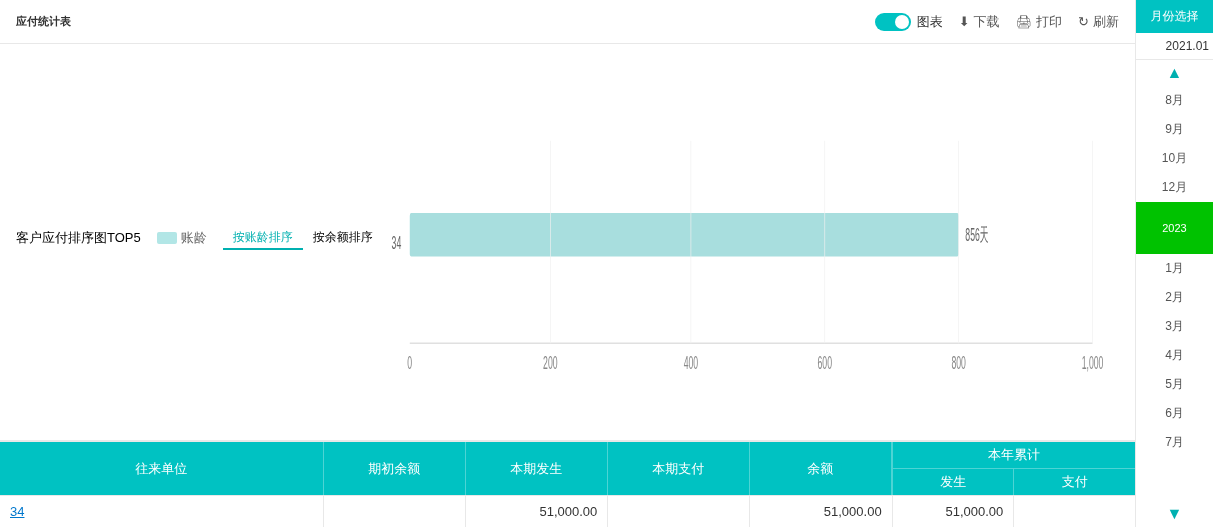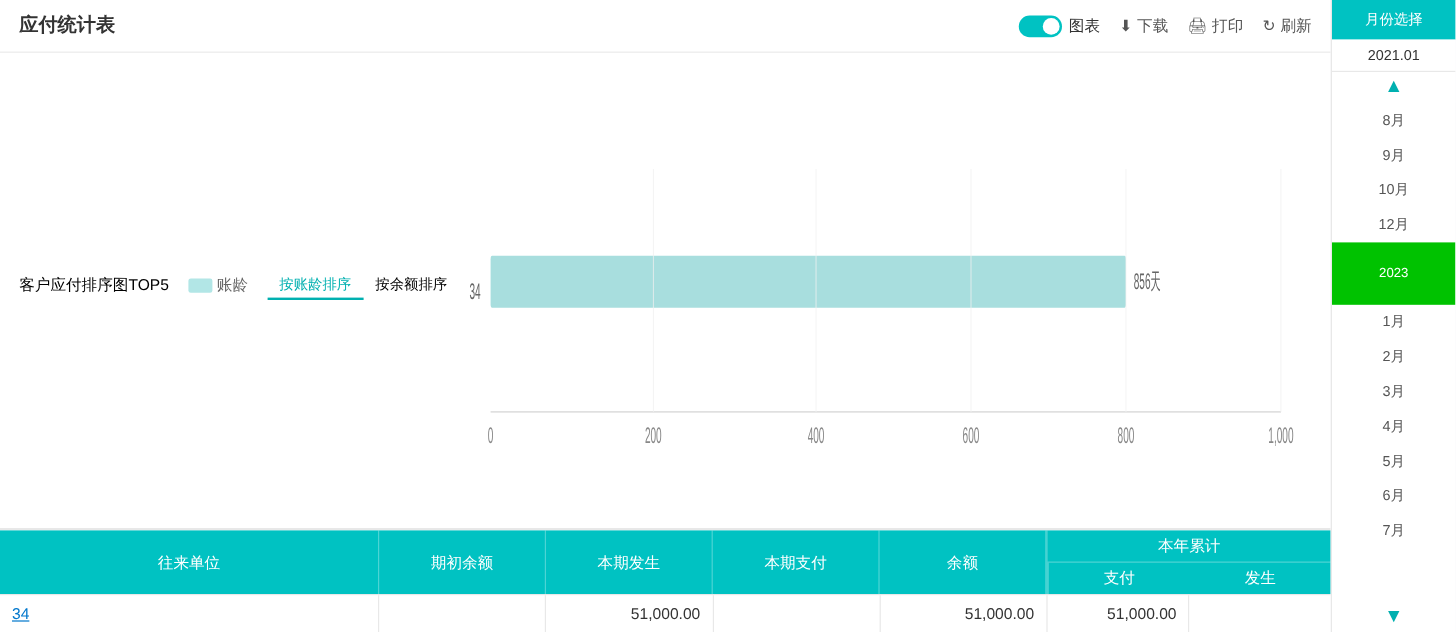--- a/index.html
+++ b/index.html
@@ -3,21 +3,21 @@
   <meta charset="utf-8">
   <style>
     * { box-sizing: border-box; margin: 0; padding: 0; font-family: 'Microsoft YaHei', SimHei, Arial, sans-serif; font-size: 13px; }
     body { background: #f0f2f5; width: 1213px; height: 527px; overflow: hidden; display: flex; }
     
     
     .main-content { flex: 1; display: flex; flex-direction: column; overflow: hidden; }
     
     
     .header { background: #fff; padding: 10px 16px; display: flex; align-items: center; justify-content: space-between; border-bottom: 1px solid #e8e8e8; height: 44px; }
-    .header-title { font-size: 16px; font-weight: bold; color: #333; }
+    .header-title { font-size: 11px; font-weight: bold; color: #333; }
     .header-actions { display: flex; align-items: center; gap: 16px; }
     .toggle-wrapper { display: flex; align-items: center; gap: 6px; }
     .toggle { width: 36px; height: 18px; background: #00c2c2; border-radius: 9px; position: relative; cursor: pointer; }
     .toggle::after { content: ''; position: absolute; width: 14px; height: 14px; background: #fff; border-radius: 50%; top: 2px; right: 2px; }
     .toggle-label { color: #333; font-size: 13px; }
     .action-btn { display: flex; align-items: center; gap: 4px; color: #555; cursor: pointer; font-size: 13px; }
     
     
     .chart-area { background: #fff; padding: 10px 16px; flex: 1; display: flex; flex-direction: row; overflow: hidden; }
     .chart-legend { display: flex; align-items: center; gap: 16px; margin-bottom: 8px; }
@@ -37,23 +37,23 @@
     .th-medium { flex: 1; }
     
     .table-row-data { display: flex; background: #fff; border-top: 1px solid #e8e8e8; }
     .td { padding: 8px 10px; text-align: right; font-size: 13px; color: #333; }
     .td-wide { flex: 2.5; text-align: left; }
     .td-medium { flex: 1; }
     .td-sub { flex: 1; text-align: right; padding: 8px 10px; }
     .td-link { color: #0077cc; text-decoration: underline; cursor: pointer; }
     
     
-    .sidebar { width: 104px; background: #fff; border-left: 1px solid #e8e8e8; display: flex; flex-direction: column; overflow: hidden; }
+    .sidebar { width: 78px; background: #fff; border-left: 1px solid #e8e8e8; display: flex; flex-direction: column; overflow: hidden; }
     .sidebar-header { background: #00c2c2; color: #fff; text-align: center; padding: 8px 4px; font-size: 12px; }
-    .sidebar-year-input { width: 100%; text-align: center; padding: 6px 4px; font-size: 12px; color: #333; border-bottom: 1px solid #e8e8e8; background: #fff; }
+    .sidebar-year-input { width: 100%; text-align: right; padding: 6px 4px; font-size: 12px; color: #333; border-bottom: 1px solid #e8e8e8; background: #fff; }
     .sidebar-scroll-btn { width: 100%; padding: 4px 0; text-align: center; cursor: pointer; color: #00b0b0; font-size: 16px; background: #fff; border: none; }
     .sidebar-months { flex: 1; overflow-y: auto; }
     .month-item { padding: 6px 8px; text-align: center; font-size: 12px; color: #555; cursor: pointer; }
     .month-item.year-marker { background: #00c200; color: #fff; padding: 20px 8px; font-size: 11px; text-align: center; }
   </style>
 </head>
 <body>
 
 <div class="main-content">
 
@@ -121,22 +121,22 @@
   <div class="table-area">
     <div style="display:flex; background:#00c2c2; color:#fff;">
       <div class="th th-wide" style="display:flex; align-items:center; justify-content:center; border-right:1px solid rgba(255,255,255,0.3);">往来单位</div>
       <div class="th th-medium" style="display:flex; align-items:center; justify-content:center; border-right:1px solid rgba(255,255,255,0.3);">期初余额</div>
       <div class="th th-medium" style="display:flex; align-items:center; justify-content:center; border-right:1px solid rgba(255,255,255,0.3);">本期发生</div>
       <div class="th th-medium" style="display:flex; align-items:center; justify-content:center; border-right:1px solid rgba(255,255,255,0.3);">本期支付</div>
       <div class="th th-medium" style="display:flex; align-items:center; justify-content:center; border-right:1px solid rgba(255,255,255,0.3);">余额</div>
       <div style="flex:2; display:flex; flex-direction:column; border-left:1px solid rgba(255,255,255,0.3);">
         <div style="text-align:center; padding:4px 0; border-bottom:1px solid rgba(255,255,255,0.3); font-size:13px; color:#fff;">本年累计</div>
         <div style="display:flex;">
+          <div style="flex:1; text-align:center; padding:4px 0; font-size:13px;">发生</div>
           <div style="flex:1; text-align:center; padding:4px 0; font-size:13px; border-left:1px solid rgba(255,255,255,0.3);">支付</div>
-          <div style="flex:1; text-align:center; padding:4px 0; font-size:13px;">发生</div>
         </div>
       </div>
     </div>
     <div class="table-row-data">
       <div class="td td-wide" style="border-right:1px solid #e8e8e8;">
         <a class="td-link">34</a>
       </div>
       <div class="td td-medium" style="border-right:1px solid #e8e8e8;"></div>
       <div class="td td-medium" style="border-right:1px solid #e8e8e8; text-align:right;">51,000.00</div>
       <div class="td td-medium" style="border-right:1px solid #e8e8e8;"></div>

